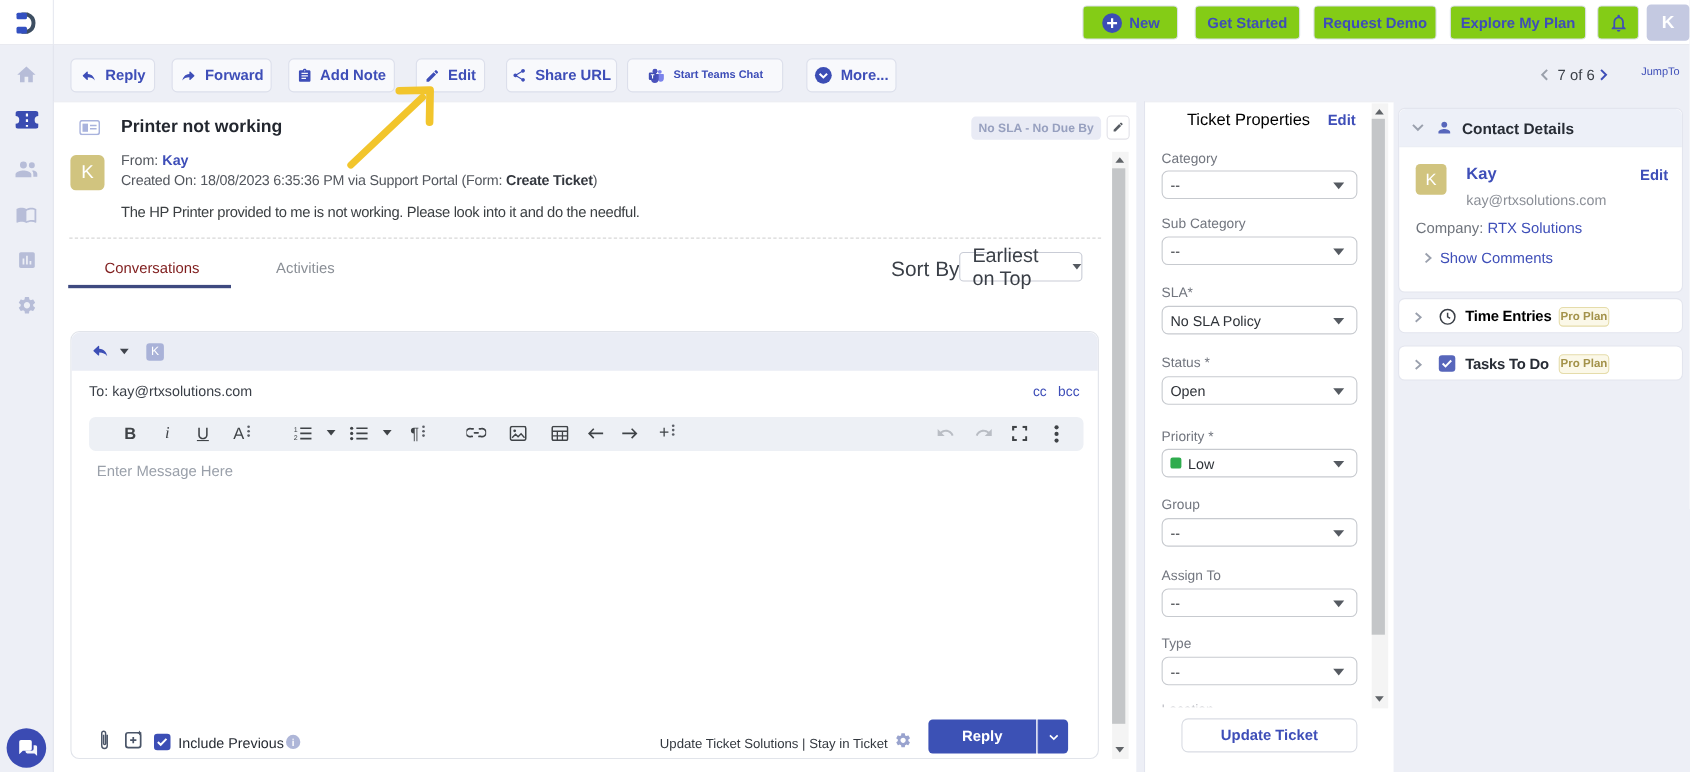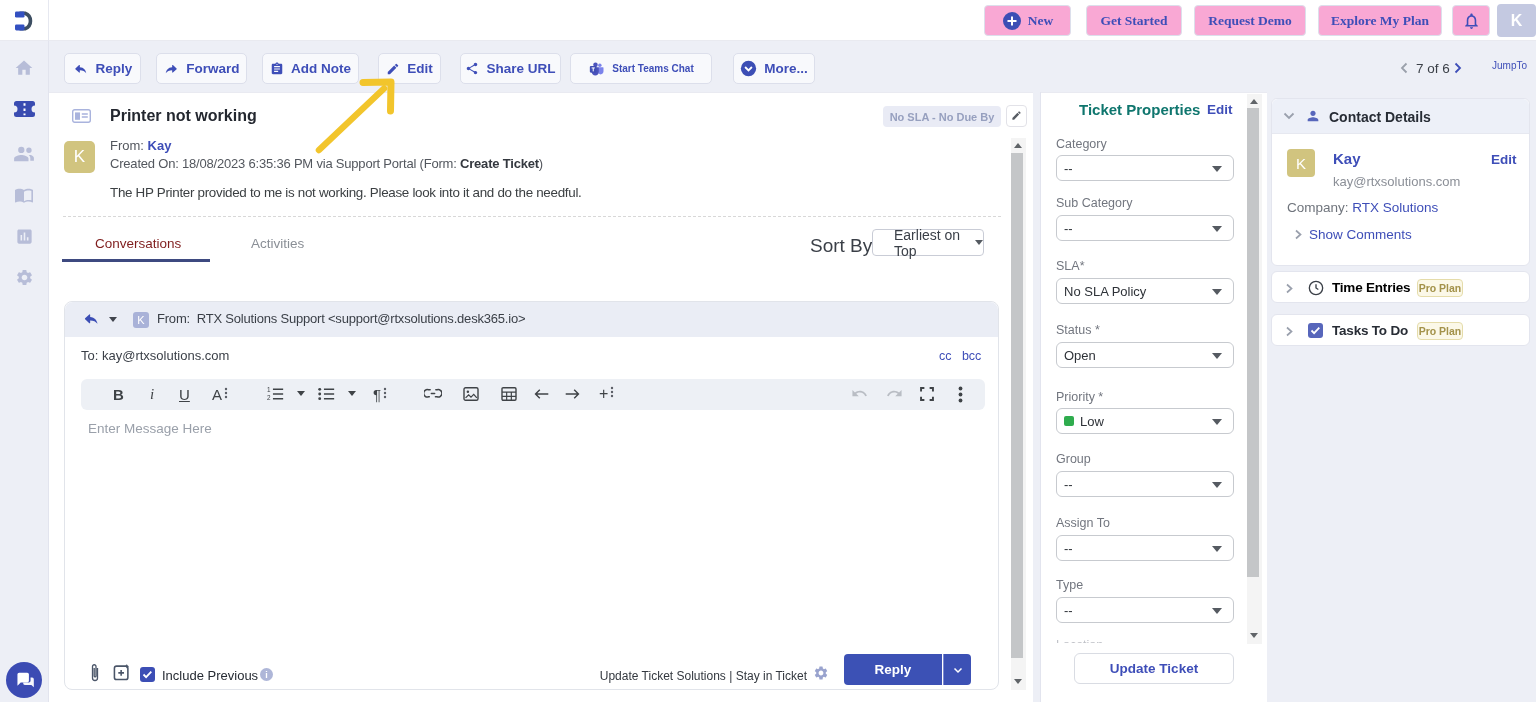--- a/index.html
+++ b/index.html
@@ -3,21 +3,21 @@
 <meta charset="utf-8">
 <style>
   * { margin:0; padding:0; box-sizing:border-box; }
   html,body { width:1536px; height:702px; overflow:hidden; }
   body { font-family:"Liberation Sans", sans-serif; background:#edeff6; position:relative; }
   .abs { position:absolute; }
   .ind { color:#3e4eb8; }
   
   #hdr { left:0; top:0; width:1536px; height:41px; background:#fff; border-bottom:1px solid #e9eaf0; z-index:5; }
   #hdr .title { position:absolute; left:65px; top:10px; font-size:17px; font-weight:bold; color:#23272f; letter-spacing:-0.2px;}
-  .hbtn { position:absolute; top:5px; height:31px; background:#f9a8d4; border:1px solid #dcdfeb; border-radius:4px; color:#3e4eb8; font-weight:bold; font-size:13.5px; display:flex; align-items:center; justify-content:center;font-family:Liberation Serif, serif; }
+  .hbtn { position:absolute; top:5px; height:31px; background:#84cc16; border:1px solid #dcdfeb; border-radius:4px; color:#3e4eb8; font-weight:bold; font-size:13.5px; display:flex; align-items:center; justify-content:center; }
   
   .tbtn { position:absolute; top:53px; height:31px; background:#f8f9fc; border:1px solid #dcdfeb; border-radius:5px; color:#3e4eb8; font-weight:bold; font-size:13.5px; display:flex; align-items:center; justify-content:center; gap:7px;}
   
   #main { left:49px; top:92px; width:984px; height:610px; background:#fff; border-top:1px solid #e9eaf1; }
   #panel { left:1041px; top:92px; width:226px; height:610px; background:#fff; border-top:1px solid #e9eaf1; }
   .vline { position:absolute; width:1px; background:#e2e4ee; }
   label.flabel { position:absolute; left:1056px; color:#72767f; font-size:12.5px; }
   .fsel { position:absolute; left:1056px; width:178px; height:26px; border:1px solid #c7cacf; border-radius:6px; background:#fff; font-size:13px; color:#2e3238; display:flex; align-items:center; padding-left:7px; }
   .fsel .car { position:absolute; right:11px; top:10px; width:0; height:0; border-left:5px solid transparent; border-right:5px solid transparent; border-top:6px solid #555a61; }
   .selcar { width:0; height:0; border-left:4.5px solid transparent; border-right:4.5px solid transparent; border-top:5.5px solid #555a61; }
@@ -137,32 +137,31 @@
 <div class="abs" style="left:110px;top:138px;font-size:13px;color:#53575e;">From: <span class="ind" style="font-weight:bold;">Kay</span></div>
 <div class="abs" style="left:110px;top:156px;font-size:13px;letter-spacing:-0.2px;color:#53575e;">Created On: 18/08/2023 6:35:36 PM via Support Portal (Form: <span style="color:#34383f;font-weight:bold;">Create Ticket</span>)</div>
 <div class="abs" style="left:110px;top:185px;font-size:13.4px;letter-spacing:-0.3px;color:#3c4043;">The HP Printer provided to me is not working. Please look into it and do the needful.</div>
 
 <div class="abs" style="left:63px;top:216px;width:938px;border-top:1px dashed #d8d8d8;"></div>
 
 <div class="abs" style="left:95px;top:236px;font-size:13.5px;color:#7f1d1d;">Conversations</div>
 <div class="abs" style="left:251px;top:236px;font-size:13.5px;color:#8a8f96;">Activities</div>
 <div class="abs" style="left:62px;top:259px;width:148px;height:2.5px;background:#3e4a80;"></div>
 <div class="abs" style="left:810px;top:235px;font-size:19px;color:#3a3f47;">Sort By:</div>
-<div class="abs" style="left:872px;top:229px;width:112px;height:27px;border:1px solid #c9ccd6;border-radius:4px;background:#fff;font-size:14px;color:#3a3f47;display:flex;align-items:center;padding-left:21px;">Earliest on Top
+<div class="abs" style="left:872px;top:229px;width:112px;height:27px;border:1px solid #c9ccd6;border-radius:4px;background:#fff;font-size:18px;color:#3a3f47;display:flex;align-items:center;padding-left:11px;">Earliest on Top
   <div class="selcar" style="margin-left:8px;"></div>
 </div>
 
 <div class="abs" style="left:64px;top:301px;width:935px;height:389px;border:1px solid #e1e4ea;border-radius:8px;background:#fff;">
   <div style="position:absolute;left:0;top:0;width:100%;height:35px;background:#eaedf5;border-radius:8px 8px 0 0;"></div>
   <svg class="abs" style="left:18px;top:9px;" width="17" height="16" viewBox="0 0 24 24">
       <path fill="#3c4eb5" d="M10 9V5.8c0-.7-.8-1-1.3-.6L2.4 11c-.4.4-.4 1 0 1.4l6.3 5.8c.5.5 1.3.1 1.3-.6V14.2c5 0 8.5 1.6 11 5.1-1-5-4-10-11-10.3z"></path>
     </svg>
   <div class="selcar abs" style="left:44px;top:15px;border-top-color:#40444d;"></div>
   <div class="abs" style="left:68px;top:10px;width:16px;height:16px;background:#a9b2d8;border-radius:3px;color:#fff;font-size:11px;display:flex;align-items:center;justify-content:center;">K</div>
-  <div class="abs" style="left:92px;top:9px;font-size:13px;letter-spacing:-0.2px;color:#3a3f47;">From:&nbsp; RTX Solutions Support &lt;support@rtxsolutions.desk365.io&gt;</div>
   <div class="abs" style="left:16px;top:46px;font-size:13px;color:#3a3f47;">To: kay@rtxsolutions.com</div>
   <div class="abs ind" style="left:874px;top:47px;font-size:12.5px;">cc&nbsp;&nbsp; bcc</div>
 
   <div class="abs" style="left:16px;top:77px;width:904px;height:31px;background:#edf0f5;border-radius:6px;"></div>
   <div class="abs" style="left:48px;top:84px;font-size:15px;font-weight:bold;color:#3f4347;line-height:17px;">B</div>
   <div class="abs" style="left:85px;top:84px;font-size:15px;font-style:italic;color:#3f4347;line-height:17px;font-family:'Liberation Serif',serif;">i</div>
   <div class="abs" style="left:114px;top:84px;font-size:15px;text-decoration:underline;color:#3f4347;line-height:17px;">U</div>
   <div class="abs" style="left:147px;top:84px;font-size:15px;color:#3f4347;line-height:17px;">A<svg width="4" height="12" viewBox="0 0 4 12" style="vertical-align:1px;margin-left:2px;">
         <circle cx="2" cy="2" r="1.2" fill="#5a5e66"></circle>
         <circle cx="2" cy="6" r="1.2" fill="#5a5e66"></circle>
@@ -249,21 +248,21 @@
         <path d="M5 9l7 7 7-7" stroke="#fff" stroke-width="3" fill="none"></path>
       </svg></div>
 </div>
 
 <div class="sb-track" style="left:1011px;top:138px;width:15px;height:552px;"></div>
 <div class="sb-thumb" style="left:1011px;top:153px;width:12px;height:505px;"></div>
 <div class="sb-arr" style="left:1014px;top:143px;border-left:4.5px solid transparent;border-right:4.5px solid transparent;border-bottom:5px solid #606468;"></div>
 <div class="sb-arr" style="left:1014px;top:679px;border-left:4.5px solid transparent;border-right:4.5px solid transparent;border-top:5px solid #606468;"></div>
 
 <div id="panel" class="abs"></div>
-<div class="abs" style="left:1079px;top:101px;font-size:15px;color:#0f766e;font-weight:700;">Ticket Properties</div>
+<div class="abs" style="left:1079px;top:101px;font-size:15px;color:#000000;font-weight:400;">Ticket Properties</div>
 <div class="abs ind" style="left:1207px;top:102px;font-size:13.5px;font-weight:bold;">Edit</div>
 
 <label class="flabel" style="top:137px;">Category</label>
 <div class="fsel" style="top:155px;">--<div class="car"></div></div>
 <label class="flabel" style="top:196px;">Sub Category</label>
 <div class="fsel" style="top:215px;">--<div class="car"></div></div>
 <label class="flabel" style="top:259px;">SLA*</label>
 <div class="fsel" style="top:278px;">No SLA Policy<div class="car"></div></div>
 <label class="flabel" style="top:323px;">Status *</label>
 <div class="fsel" style="top:342px;">Open<div class="car"></div></div>

